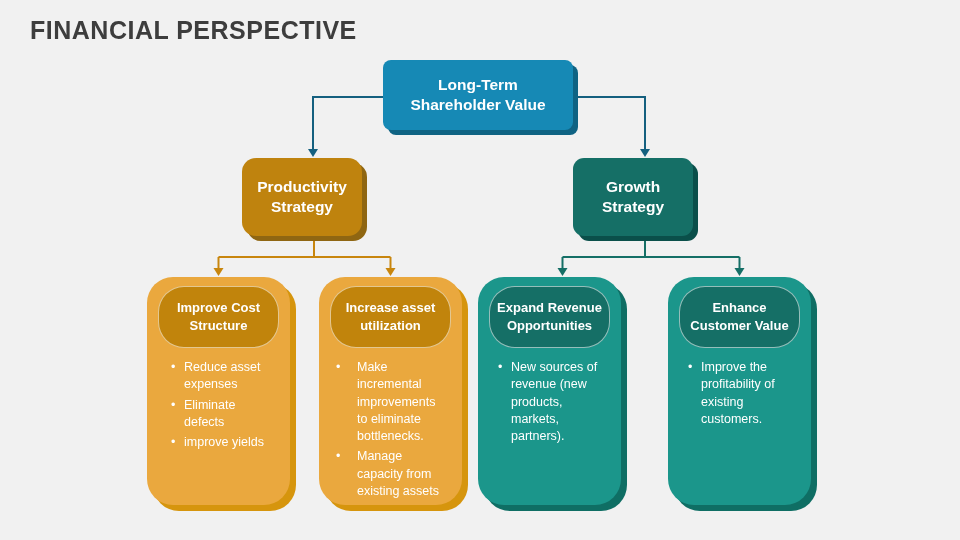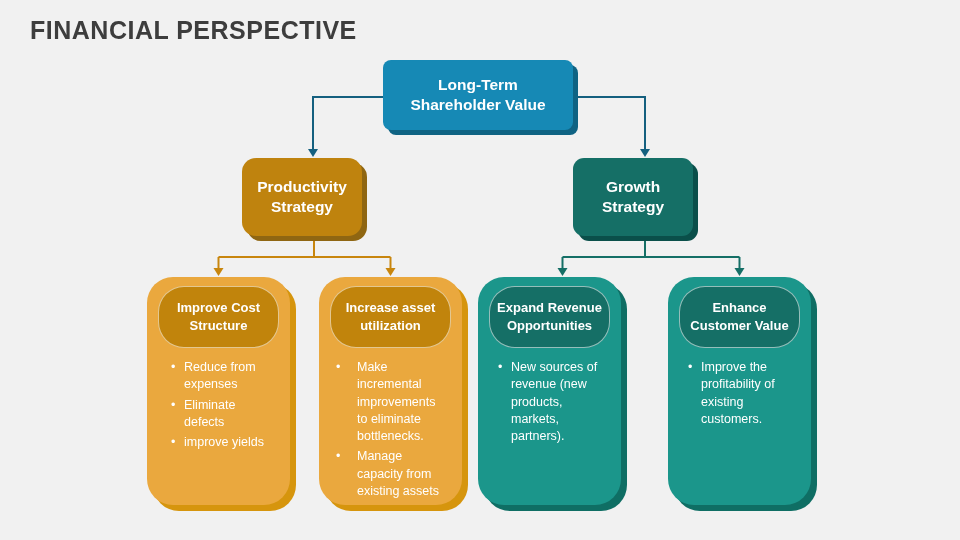--- a/index.html
+++ b/index.html
@@ -125,21 +125,21 @@
   <span class="node-label">Growth
 Strategy</span>
 </div>
 
 <div class="card card-amber card-1">
   <div class="card-header">
     <span>Improve Cost
 Structure</span>
   </div>
   <ul class="card-bullets">
-    <li>Reduce from expenses</li>
+    <li>Reduce asset expenses</li>
     <li>Eliminate defects</li>
     <li>improve yields</li>
   </ul>
 </div>
 
 <div class="card card-amber card-2">
   <div class="card-header">
     <span>Increase asset
 utilization</span>
   </div>

